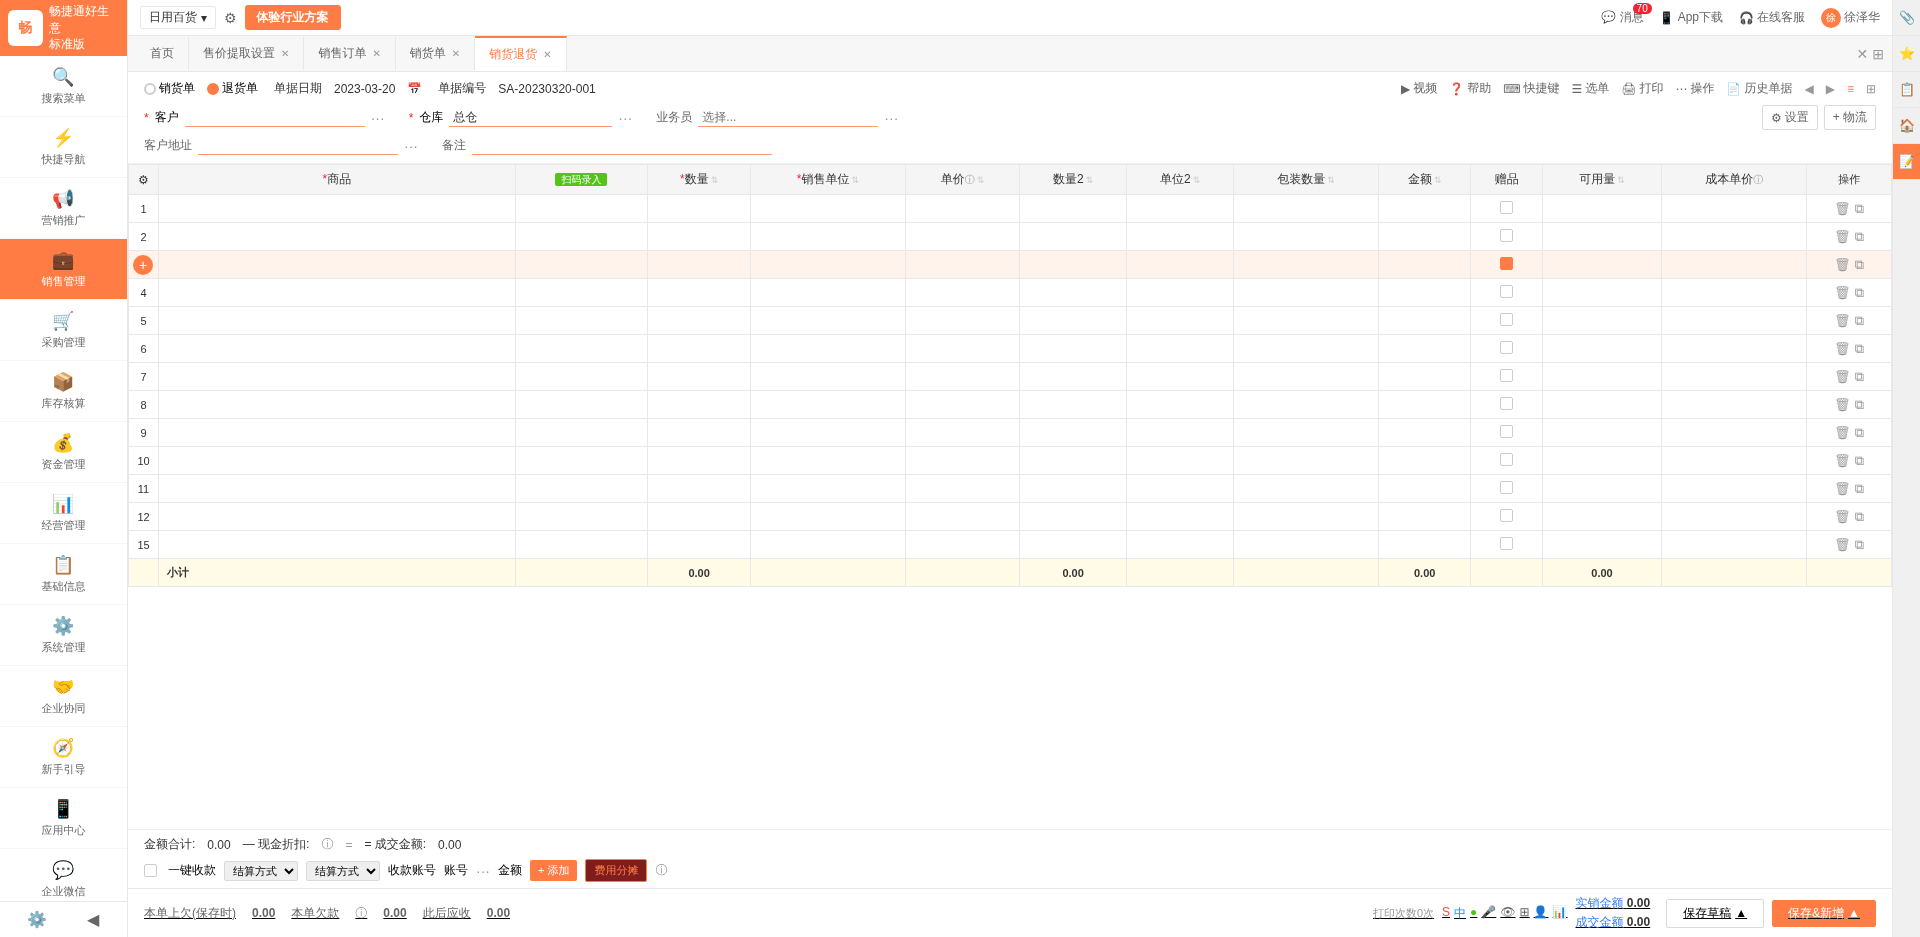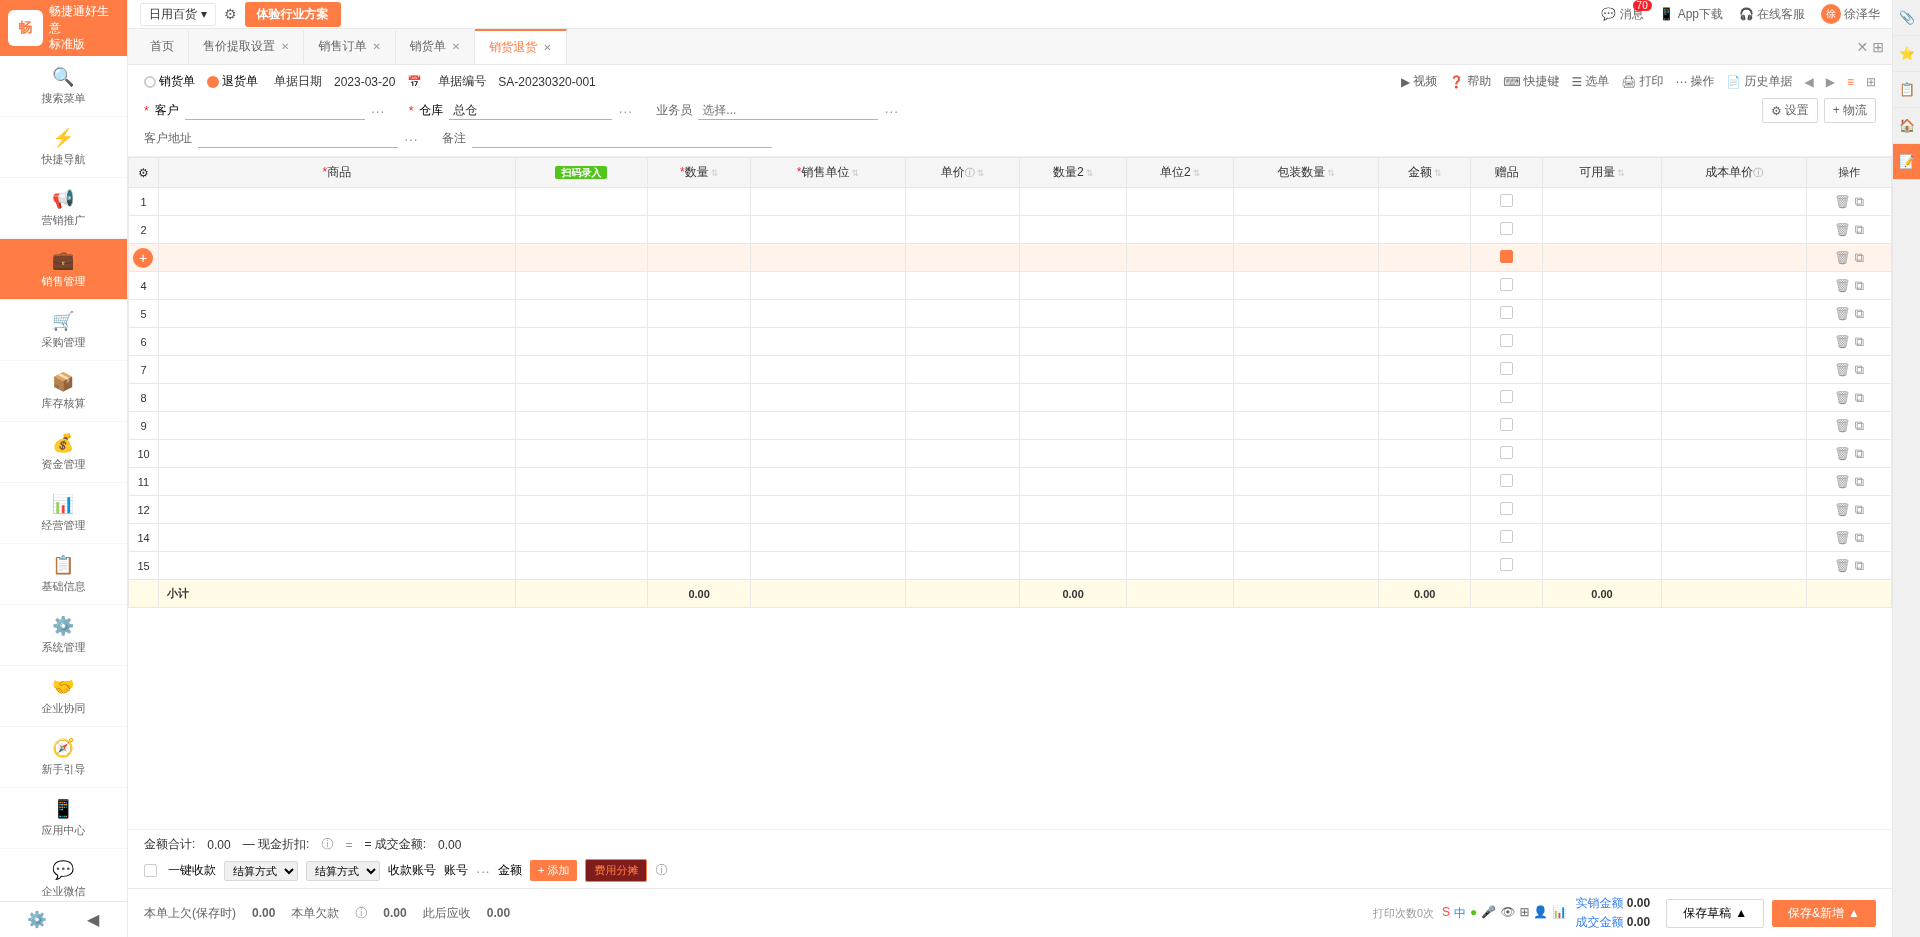--- a/index.html
+++ b/index.html
@@ -14,21 +14,21 @@
     .sidebar-item { display: flex; flex-direction: column; align-items: center; padding: 10px 4px; cursor: pointer; border-bottom: 1px solid #f5f5f5; color: #666; gap: 3px; }
     .sidebar-item.active { background: #ff7d45; color: #fff; }
     .sidebar-item .si-icon { font-size: 18px; }
     .sidebar-item .si-label { font-size: 11px; text-align: center; }
     .sidebar-bottom { display: flex; align-items: center; justify-content: space-around; padding: 8px; border-top: 1px solid #e8e8e8; }
 
     
     .main { flex: 1; display: flex; flex-direction: column; overflow: hidden; }
 
     
-    .topbar { background: #fff; height: 29px; display: flex; align-items: center; padding: 0 12px; border-bottom: 1px solid #e8e8e8; justify-content: space-between; flex-shrink: 0; }
+    .topbar { background: #fff; height: 36px; display: flex; align-items: center; padding: 0 12px; border-bottom: 1px solid #e8e8e8; justify-content: space-between; flex-shrink: 0; }
     .topbar-left { display: flex; align-items: center; gap: 8px; }
     .topbar-select { display: flex; align-items: center; gap: 4px; font-size: 12px; color: #333; border: 1px solid #e8e8e8; padding: 2px 8px; border-radius: 2px; cursor: pointer; }
     .topbar-gear { cursor: pointer; color: #666; font-size: 14px; }
     .btn-trial { background: #ff7d45; color: #fff; border: none; padding: 4px 12px; border-radius: 3px; cursor: pointer; font-size: 12px; font-weight: bold; }
     .topbar-right { display: flex; align-items: center; gap: 16px; color: #666; font-size: 12px; }
     .topbar-right .msg-wrap { position: relative; cursor: pointer; }
     .badge { position: absolute; top: -6px; right: -8px; background: #f5222d; color: #fff; border-radius: 8px; font-size: 10px; padding: 0 4px; }
 
     
     .tabbar { background: #f7f7f7; display: flex; align-items: center; border-bottom: 1px solid #e8e8e8; flex-shrink: 0; padding: 0 8px; }
@@ -62,21 +62,21 @@
 
     
     .table-wrap { flex: 1; overflow: auto; padding: 0; }
     .data-table { width: 100%; border-collapse: collapse; }
     .data-table thead tr { background: #f5f5f5; }
     .data-table th { border: 1px solid #e8e8e8; padding: 6px 4px; font-weight: normal; color: #333; white-space: nowrap; font-size: 11px; text-align: center; position: sticky; top: 0; background: #f5f5f5; z-index: 2; }
     .data-table td { border: 1px solid #e8e8e8; padding: 3px 4px; text-align: center; font-size: 11px; color: #333; height: 28px; }
     .data-table tbody tr.active-row { background: #fff3ec; }
     .row-num { color: #999; width: 30px; }
     .th-required { color: #f5222d; }
-    .scan-btn { background: #52c41a; color: #fff; padding: 1px 6px; border-radius: 2px; font-size: 10px; cursor: pointer; font-weight: bold; }
+    .scan-btn { background: #52c41a; color: #fff; padding: 1px 6px; border-radius: 2px; font-size: 10px; cursor: pointer; }
     .sort-arrows { color: #ccc; font-size: 9px; cursor: pointer; margin-left: 2px; }
     .col-info { color: #999; font-size: 10px; cursor: pointer; }
     .checkbox-cell { text-align: center; }
     .cb { width: 13px; height: 13px; border: 1px solid #ccc; border-radius: 2px; display: inline-block; }
     .cb.checked { background: #ff7d45; border-color: #ff7d45; }
     .action-icons { display: flex; gap: 4px; justify-content: center; }
     .action-icon { cursor: pointer; color: #999; font-size: 13px; }
     .add-row-btn { width: 20px; height: 20px; border-radius: 50%; background: #ff7d45; color: #fff; display: flex; align-items: center; justify-content: center; cursor: pointer; font-size: 14px; }
     .subtotal-row td { background: #fffbe6; font-weight: bold; }
 
@@ -84,21 +84,21 @@
     .form-footer { border-top: 1px solid #f0f0f0; padding: 6px 16px; flex-shrink: 0; }
     .footer-row1 { display: flex; align-items: center; gap: 12px; font-size: 12px; color: #333; margin-bottom: 6px; }
     .footer-row2 { display: flex; align-items: center; gap: 8px; font-size: 12px; }
     .footer-checkbox { width: 13px; height: 13px; border: 1px solid #ccc; border-radius: 2px; display: inline-block; margin-right: 3px; }
     .footer-select { border: 1px solid #d9d9d9; padding: 2px 4px; border-radius: 2px; font-size: 11px; }
     .btn-feiyong { background: #ff7d45; color: #fff; border: none; padding: 3px 8px; border-radius: 2px; cursor: pointer; font-size: 11px; }
     .btn-feiyong-split { background: #7f1d1d; color: #ff7d45; border: 1px solid #ff7d45; padding: 3px 8px; border-radius: 2px; cursor: pointer; font-size: 11px; }
     .info-icon { color: #999; cursor: pointer; }
 
     
-    .bottom-bar { background: #fff; border-top: 1px solid #e8e8e8; padding: 6px 16px; display: flex; align-items: center; justify-content: space-between; flex-shrink: 0; }
+    .bottom-bar { background: #fff; border-top: 1px solid #e8e8e8; padding: 6px 16px; display: flex; align-items: center; justify-content: space-between; flex-shrink: 0; text-decoration: underline; }
     .bottom-info { display: flex; align-items: center; gap: 16px; font-size: 12px; color: #666; }
     .btn-save-draft { border: 1px solid #d9d9d9; background: #fff; padding: 5px 16px; border-radius: 2px; cursor: pointer; font-size: 12px; display: flex; align-items: center; gap: 4px; }
     .btn-save-new { background: #ff7d45; color: #fff; border: none; padding: 5px 16px; border-radius: 2px; cursor: pointer; font-size: 12px; display: flex; align-items: center; gap: 4px; }
     .amount-summary { display: flex; flex-direction: column; align-items: flex-end; margin-right: 8px; font-size: 12px; color: #333; gap: 2px; }
     .amount-label { color: #3b82f6; }
 
     
     .right-panel { width: 28px; background: #f0f0f0; display: flex; flex-direction: column; border-left: 1px solid #e8e8e8; flex-shrink: 0; }
     .rp-icon { width: 28px; height: 36px; display: flex; align-items: center; justify-content: center; cursor: pointer; color: #666; font-size: 13px; border-bottom: 1px solid #e8e8e8; }
     .rp-icon.active { background: #ff7d45; color: #fff; }
@@ -611,41 +611,20 @@
               <td></td>
               <td></td>
               <td>
                 <div class="action-icons">
                   <span class="action-icon">🗑</span>
                   <span class="action-icon">⧉</span>
                 </div>
               </td>
             </tr>
           <tr>
-              <td class="row-num">14</td>
-              <td></td>
-              <td></td>
-              <td></td>
-              <td></td>
-              <td></td>
-              <td></td>
-              <td></td>
-              <td></td>
-              <td></td>
-              <td class="checkbox-cell"><span class="cb"></span></td>
-              <td></td>
-              <td></td>
-              <td>
-                <div class="action-icons">
-                  <span class="action-icon">🗑</span>
-                  <span class="action-icon">⧉</span>
-                </div>
-              </td>
-            </tr>
-          <tr>
               <td class="row-num">15</td>
               <td></td>
               <td></td>
               <td></td>
               <td></td>
               <td></td>
               <td></td>
               <td></td>
               <td></td>
               <td></td>

